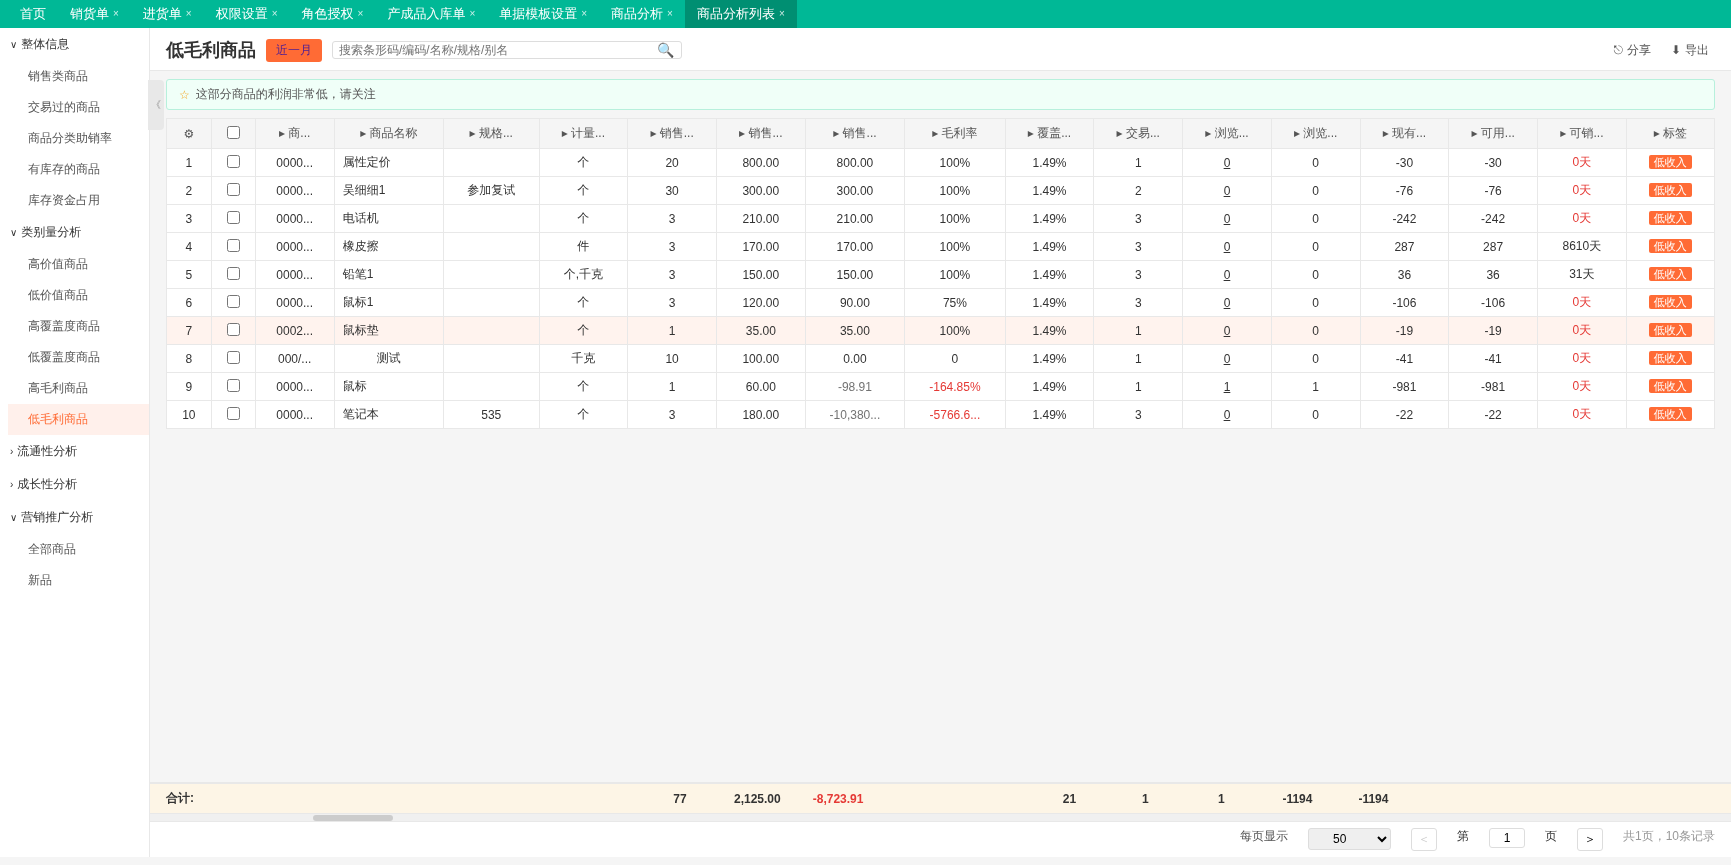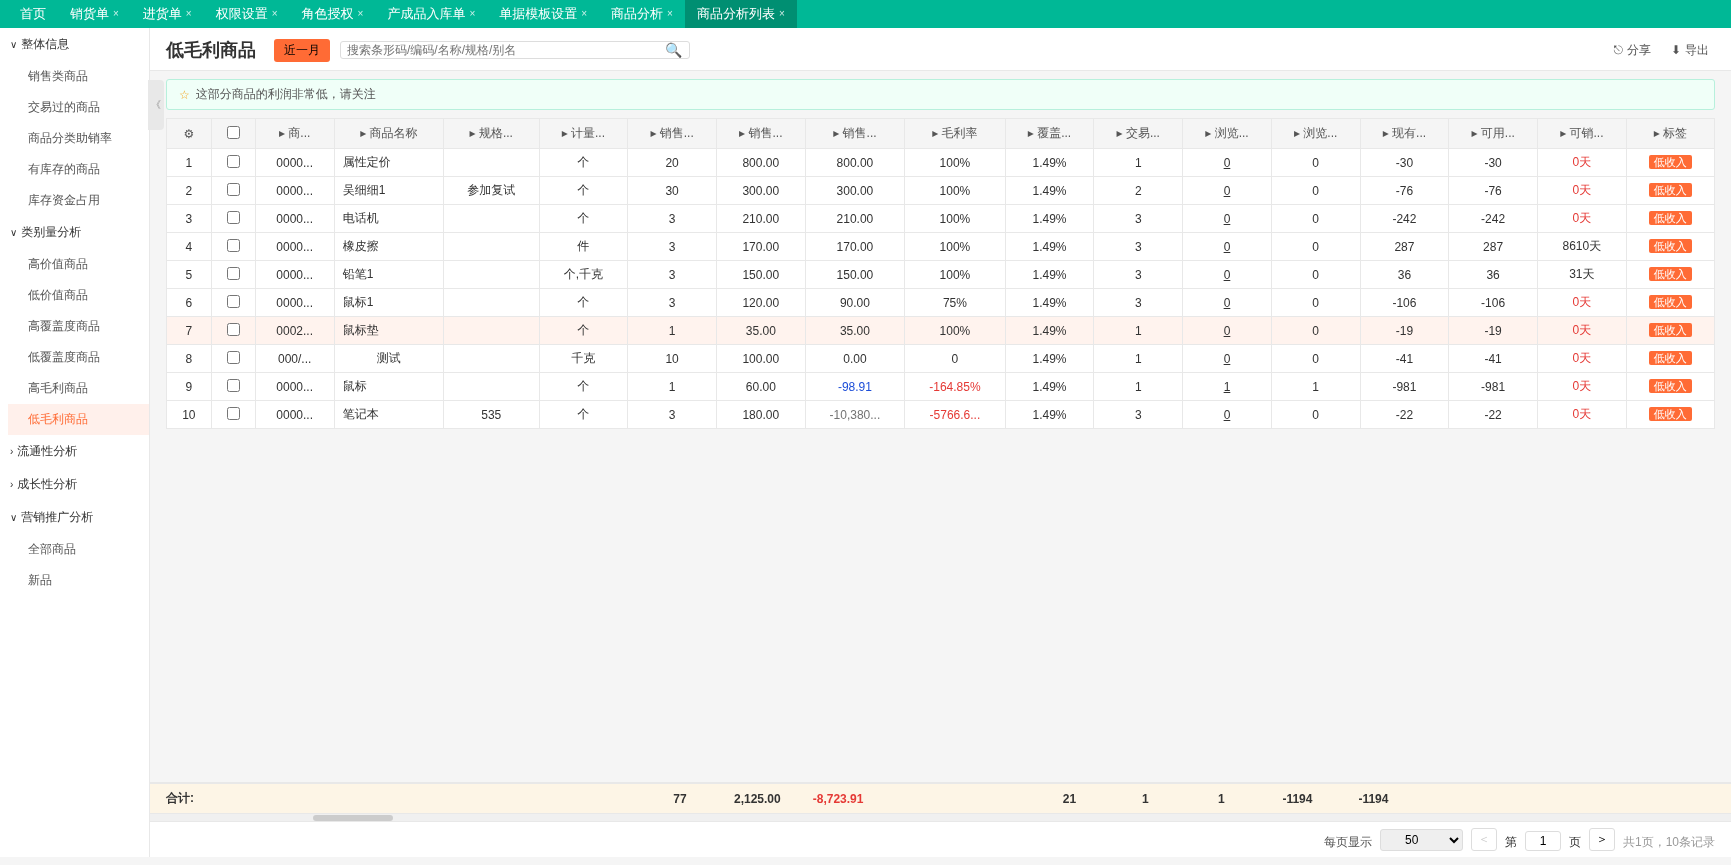--- a/index.html
+++ b/index.html
@@ -92,27 +92,26 @@
       align-items: center;
       gap: 10px;
     }
     .page-title {
       font-size: 18px;
       font-weight: bold;
       color: #333;
     }
     .filter-btn {
       background: #ff6b35;
-      color: #000000;
+      color: #4c1d95;
       border: none;
       padding: 3px 10px;
       border-radius: 3px;
       cursor: pointer;
       font-size: 12px;
-      margin-left: 8px;
     }
     .search-box {
       display: flex;
       align-items: center;
       border: 1px solid #ddd;
       border-radius: 3px;
       padding: 0 6px;
       background: #fff;
       flex: 1;
       max-width: 350px;
@@ -209,26 +208,26 @@
     .total-cells { display: flex; gap: 16px; flex: 1; }
     .total-cell {
       text-align: center;
       padding: 0 8px;
       min-width: 60px;
     }
 
     
     .pagination-bar {
       display: flex;
-      align-items: flex-end;
+      align-items: flex-start;
       justify-content: flex-end;
       padding: 6px 16px;
       background: #fff;
       border-top: 1px solid #e8e8e8;
-      gap: 8px;
+      gap: 20px;
       font-size: 12px;
     }
     .pagination-bar .page-size-label { color: #555; }
     .page-size-select {
       border: 1px solid #ddd;
       padding: 2px 20px;
       border-radius: 3px;
       font-size: 12px;
     }
     .page-nav-btn {
@@ -599,21 +598,21 @@
     </tr>
             <tr>
       <td>9</td>
       <td><input type="checkbox" style=""></td>
       <td>0000...</td>
       <td style="text-align:left;">鼠标</td>
       <td></td>
       <td>个</td>
       <td>1</td>
       <td>60.00</td>
-      <td style="color:#1d4ed8">-98.91</td>
+      <td style="color:#737373">-98.91</td>
       <td style="color:#e53935">-164.85%</td>
       <td>1.49%</td>
       <td>1</td>
       <td><span class="underline-val">1</span></td>
       <td>1</td>
       <td>-981</td>
       <td>-981</td>
       <td style="color:#e53935">0天</td>
       <td><span class="tag-badge">低收入</span></td>
     </tr>

